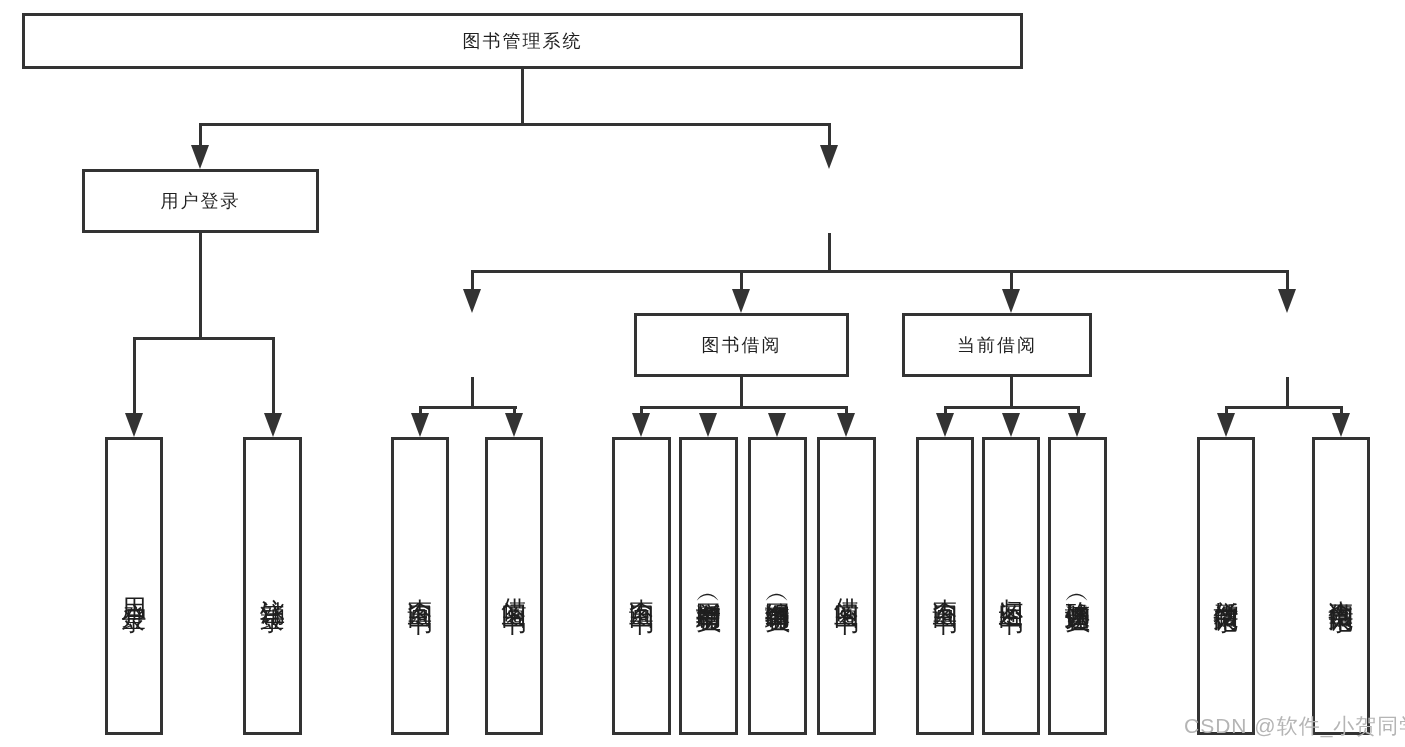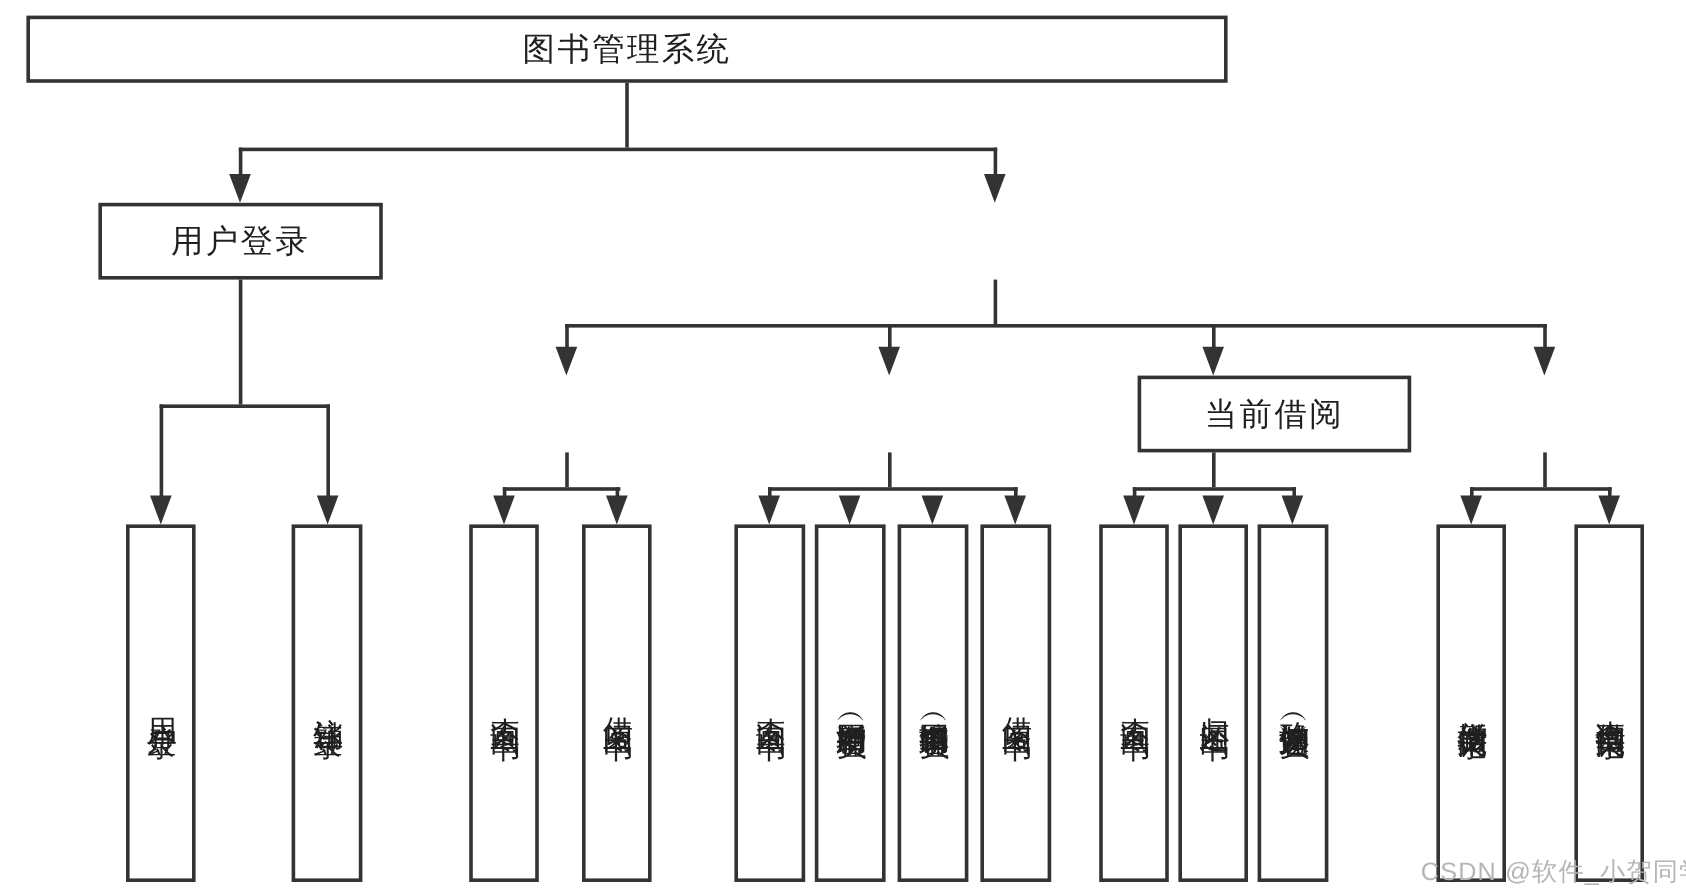--- a/index.html
+++ b/index.html
@@ -3,21 +3,21 @@
 <meta charset="utf-8">
 <style>
   html,body{margin:0;padding:0;background:#ffffff;}
   .canvas{
     position:relative;width:1405px;height:747px;background:#ffffff;
     font-family:"Liberation Sans","DejaVu Sans",sans-serif;color:#1f1f1f;overflow:hidden;
   }
   .hbox{
     position:absolute;box-sizing:border-box;border:3px solid #333333;background:#ffffff;
     display:flex;align-items:center;justify-content:center;
-    font-size:27px;letter-spacing:2px;white-space:nowrap;
+    font-size:18px;letter-spacing:2px;white-space:nowrap;
   }
   .vbox{
     position:absolute;box-sizing:border-box;border:3px solid #333333;background:#ffffff;
     display:flex;align-items:center;justify-content:center;
     writing-mode:vertical-rl;font-size:25px;letter-spacing:4px;line-height:1;
   }
   .hl{position:absolute;height:3px;background:#333333;}
   .vl{position:absolute;width:3px;background:#333333;}
   .ar{
     position:absolute;width:0;height:0;
@@ -33,22 +33,23 @@
 <body>
 
 <div class="canvas">
 
   <div class="hbox" style="left:22px;top:13px;width:1001px;height:56px;">图书管理系统</div>
 
   <div class="hbox" style="left:82px;top:169px;width:237px;height:64px;">用户登录</div>
 
 
 
+  <div class="hbox" style="left:634px;top:313px;width:215px;height:64px;">图书借阅</div>
 
-  <div class="hbox" style="left:948px;top:313px;width:228px;height:64px;text-align:right;">当前借阅</div>
+  <div class="hbox" style="left:902px;top:313px;width:190px;height:64px;text-align:right;">当前借阅</div>
 
 
   <div class="vbox" style="left:105px;top:437px;width:58px;height:298px;">用户登录</div>
   <div class="vbox" style="left:243px;top:437px;width:59px;height:298px;">注销登录</div>
 
   <div class="vbox" style="left:391px;top:437px;width:58px;height:298px;">查询图书</div>
   <div class="vbox" style="left:485px;top:437px;width:58px;height:298px;">借阅图书</div>
 
   <div class="vbox" style="left:612px;top:437px;width:59px;height:298px;">查询图书</div>
   <div class="vbox" style="left:679px;top:437px;width:59px;height:298px;letter-spacing:1px;">新增图书（管理员）</div>

